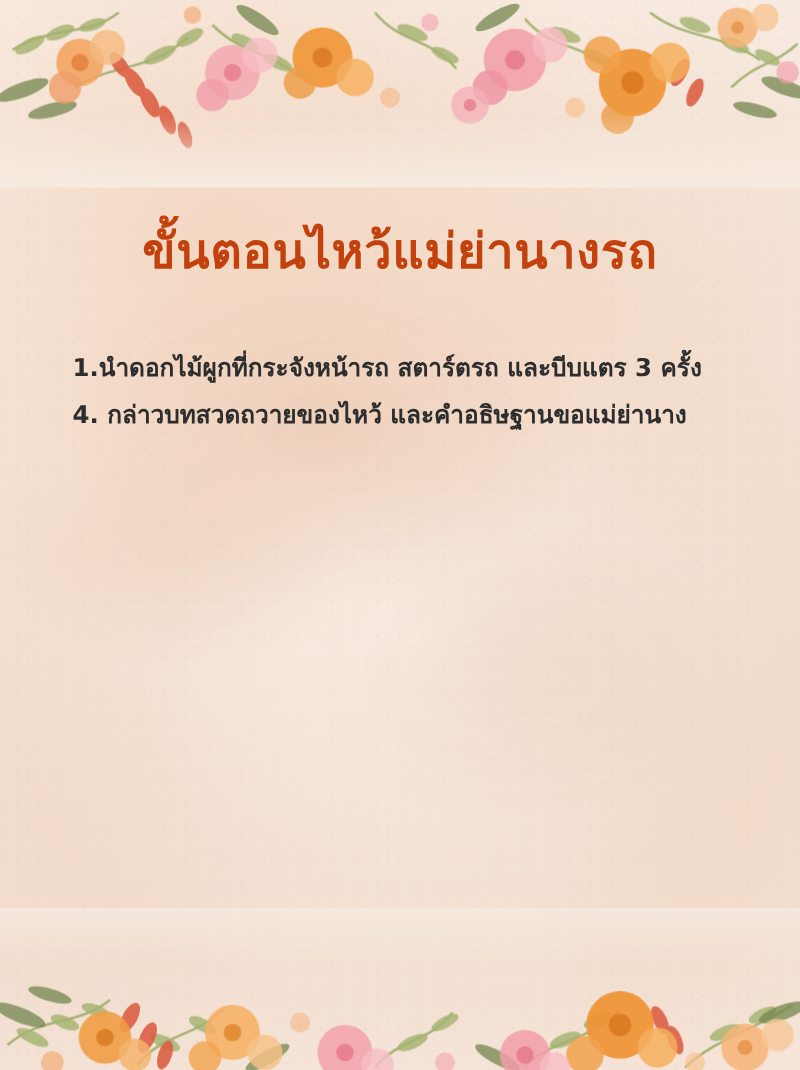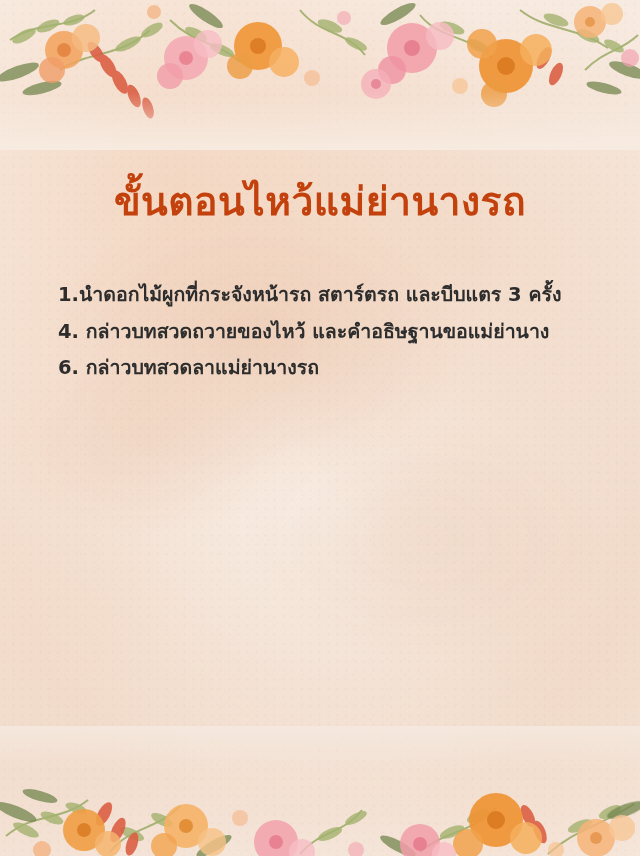--- a/index.html
+++ b/index.html
@@ -325,17 +325,16 @@
       </g>
     </svg>
   </div>
 
   <div class="content">
     <div class="title">ขั้นตอนไหว้แม่ย่านางรถ</div>
 
     <div class="steps">
       <div class="step">1.นำดอกไม้ผูกที่กระจังหน้ารถ สตาร์ตรถ และบีบแตร 3 ครั้ง</div>
       <div class="step">4. กล่าวบทสวดถวายของไหว้ และคำอธิษฐานขอแม่ย่านาง</div>
-      <div class="step">6. กล่าวบทสวดลาแม่ย่านางรถ</div>
     </div>
   </div>
 
 </div>
 
 </body></html>

